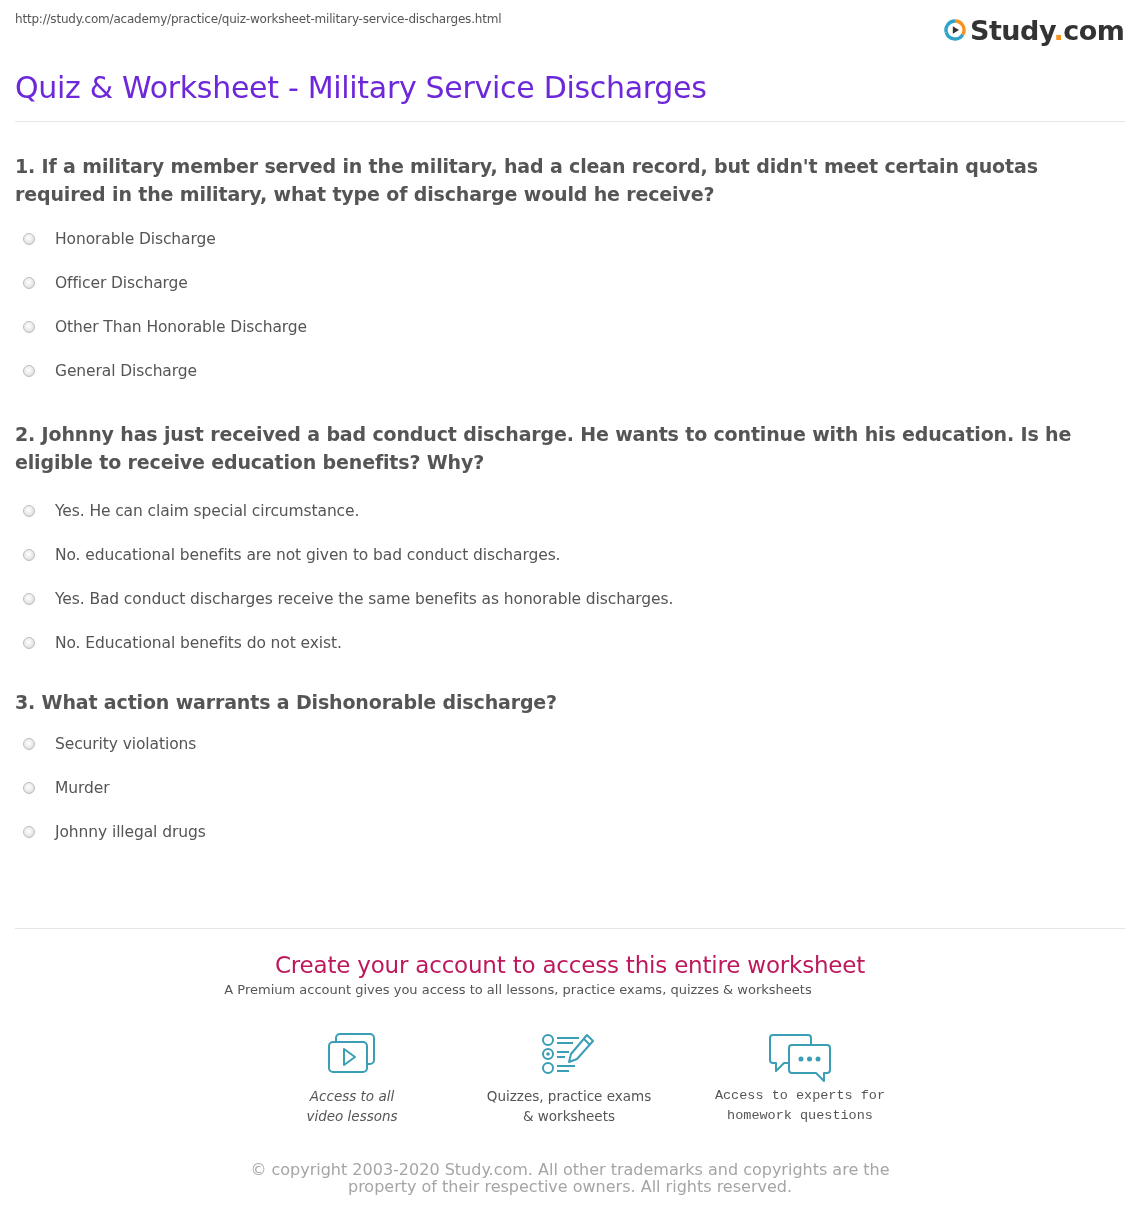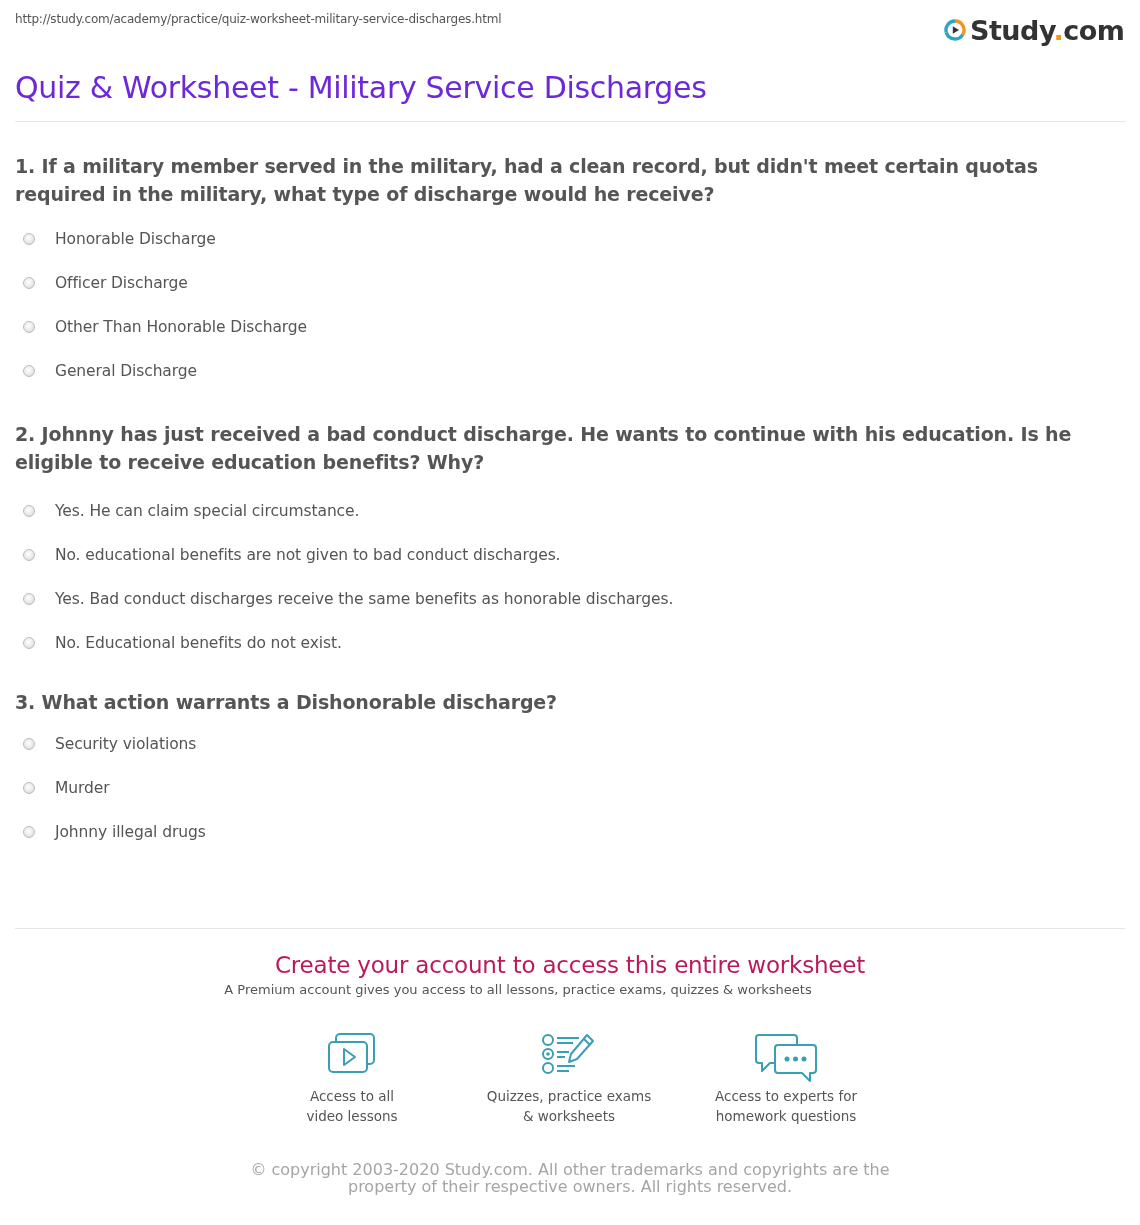--- a/index.html
+++ b/index.html
@@ -116,21 +116,21 @@
         <span class="opt-label">Johnny illegal drugs</span>
       </div>
   </div>
 </div>
 
 <div class="bottom-rule"></div>
 
 <div class="cta-title">Create your account to access this entire worksheet</div>
 <div class="cta-sub">A Premium account gives you access to all lessons, practice exams, quizzes &amp; worksheets</div>
 
-<div class="feature" style="left:252px;">
+<div class="feature" style="left:252px;font-style:italic;">
   <span>
     <svg width="52" height="44" viewBox="0 0 52 44">
       <rect x="10" y="2" width="38" height="30" rx="4" fill="#ffffff" stroke="#3a9eb5" stroke-width="2"></rect>
       <rect x="3" y="10" width="38" height="30" rx="4" fill="#ffffff" stroke="#3a9eb5" stroke-width="2"></rect>
       <path d="M18 17 L29 25 L18 33 Z" fill="none" stroke="#3a9eb5" stroke-width="2" stroke-linejoin="round"></path>
     </svg>
   </span>
   <div class="feature-label">
     <div>Access to all</div>
     <div>video lessons</div>
@@ -153,21 +153,21 @@
       <path d="M46 3 L52 9 L36 27 L28 30 L30 22 Z" fill="none" stroke="#3a9eb5" stroke-width="2" stroke-linejoin="round"></path>
       <line x1="43" y1="7" x2="49" y2="13" stroke="#3a9eb5" stroke-width="2"></line>
     </svg>
   </span>
   <div class="feature-label">
     <div>Quizzes, practice exams</div>
     <div>&amp; worksheets</div>
   </div>
 </div>
 
-<div class="feature" style="left:686px;">
+<div class="feature" style="left:700px;font-family:Liberation Mono, monospace;">
   <span>
     <svg width="64" height="52" viewBox="0 0 64 52">
       <path d="M5 3 H40 Q43 3 43 6 V28 Q43 31 40 31 H16 L8 39 V31 H5 Q2 31 2 28 V6 Q2 3 5 3 Z" fill="#ffffff" stroke="#3a9eb5" stroke-width="2" stroke-linejoin="round"></path>
       <path d="M24 13 H59 Q62 13 62 16 V38 Q62 41 59 41 H56 V49 L48 41 H24 Q21 41 21 38 V16 Q21 13 24 13 Z" fill="#ffffff" stroke="#3a9eb5" stroke-width="2" stroke-linejoin="round"></path>
       <circle cx="33" cy="27" r="2.5" fill="#3a9eb5"></circle>
       <circle cx="41.5" cy="27" r="2.5" fill="#3a9eb5"></circle>
       <circle cx="50" cy="27" r="2.5" fill="#3a9eb5"></circle>
     </svg>
   </span>
   <div class="feature-label" style="margin-top:2px;">

